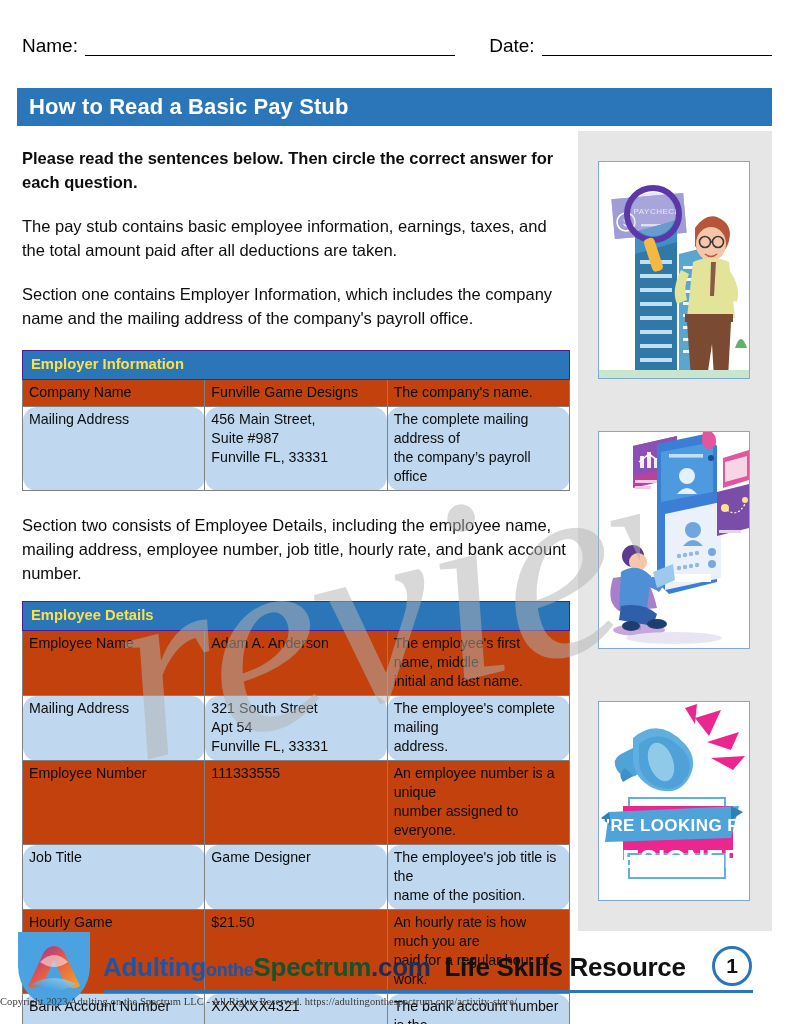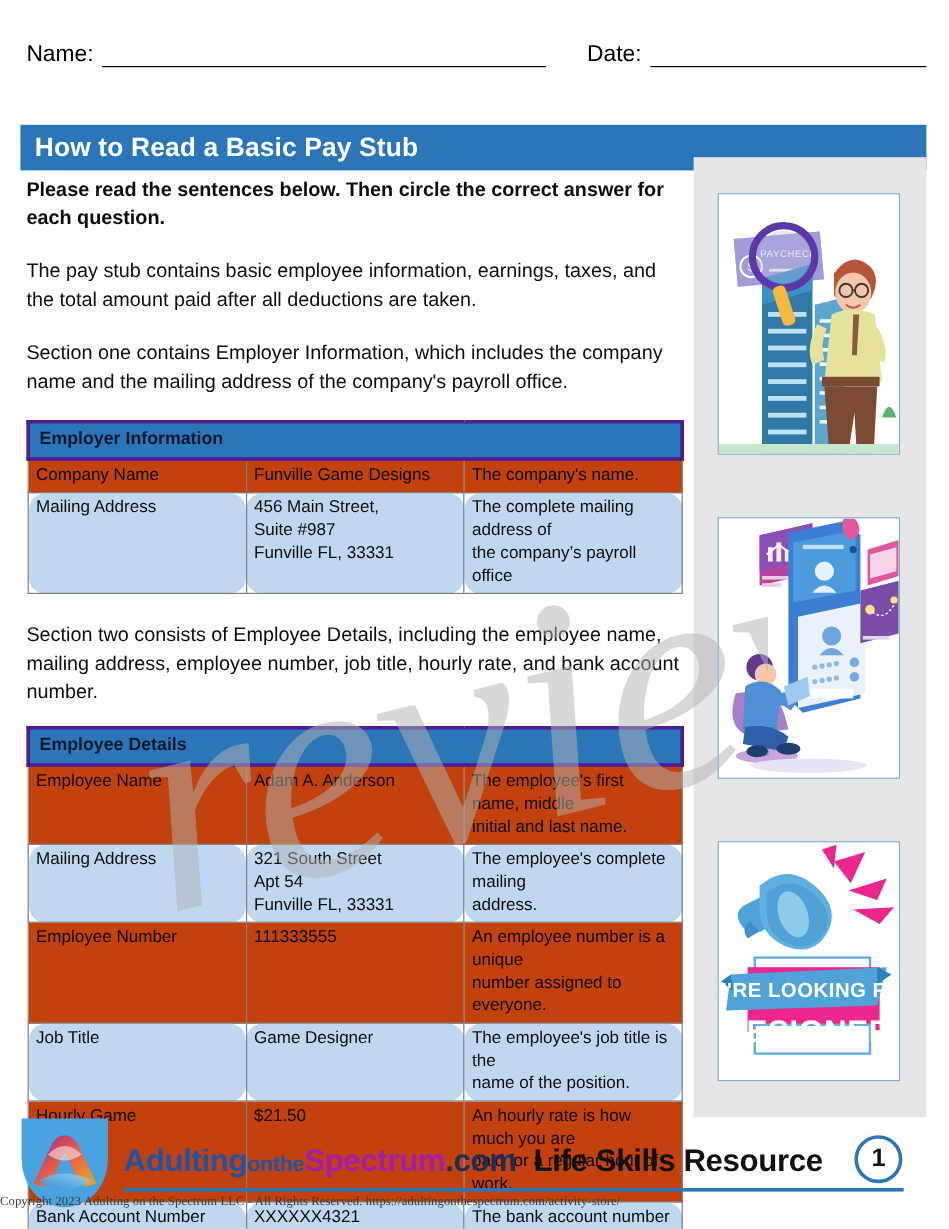--- a/index.html
+++ b/index.html
@@ -44,21 +44,21 @@
     height: 19px;
   }
   .nd-rule.name { width: 385px; }
   .nd-rule.date { width: 240px; }
   .nd-gap { width: 36px; }
 
   
   .title-bar {
     position: absolute;
     left: 17px;
-    top: 104px;
+    top: 88px;
     width: 755px;
     height: 38px;
     background: #2a76b9;
     display: flex;
     align-items: center;
     box-sizing: border-box;
     padding-left: 12px;
   }
   .title-bar .title-text {
     color: #ffffff;
@@ -119,25 +119,25 @@
     padding: 3px 6px 4px 6px;
     font-size: 14.2px;
     line-height: 19px;
     vertical-align: top;
     text-align: left;
     font-weight: normal;
     color: #0d0d0d;
   }
   .tbl .hdr-cell {
     background: #2a76b9;
-    color: #0f172a;
+    color: #fde047;
     font-weight: bold;
     font-size: 14.8px;
     padding: 4px 6px 5px 8px;
-    border: 3px solid #4c1d95;
+    border: 1px solid #4c1d95;
   }
   .tbl tr.shade td { background: #bfd8ef; border-radius: 14px; }
   .tbl tr.plain td { background: #c2410c; }
   .col-a { width: 160px; }
   .col-b { width: 160px; }
   .col-c { width: 228px; }
 
   .cellline { display: block; }
 
   
@@ -172,21 +172,21 @@
     position: absolute;
     left: 103px;
     top: 28px;
     font-size: 26px;
     font-weight: bold;
     white-space: nowrap;
     letter-spacing: -0.3px;
   }
   .brand .w-adulting { color: #1c54a8; }
   .brand .w-onthe { color: #1c54a8; font-size: 18px; }
-  .brand .w-spectrum { color: #a21caf; }
+  .brand .w-spectrum { color: #14532d; }
   .brand .w-com { color: #1c2d5a; }
   .brand .w-life {
     color: #111111;
     margin-left: 14px;
   }
   .brand-underline {
     position: absolute;
     left: 103px;
     top: 66px;
     width: 650px;

